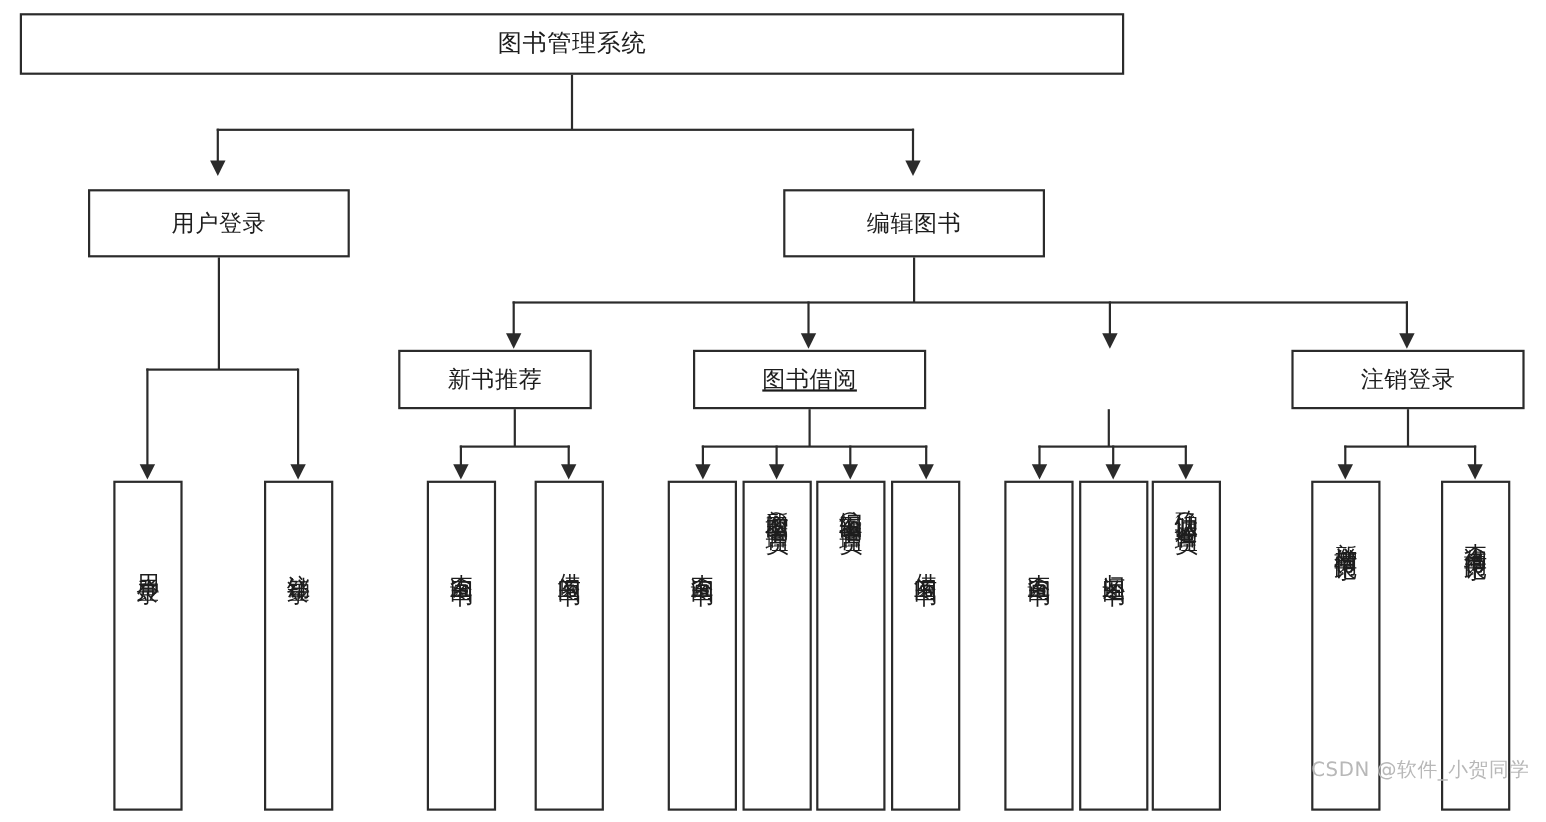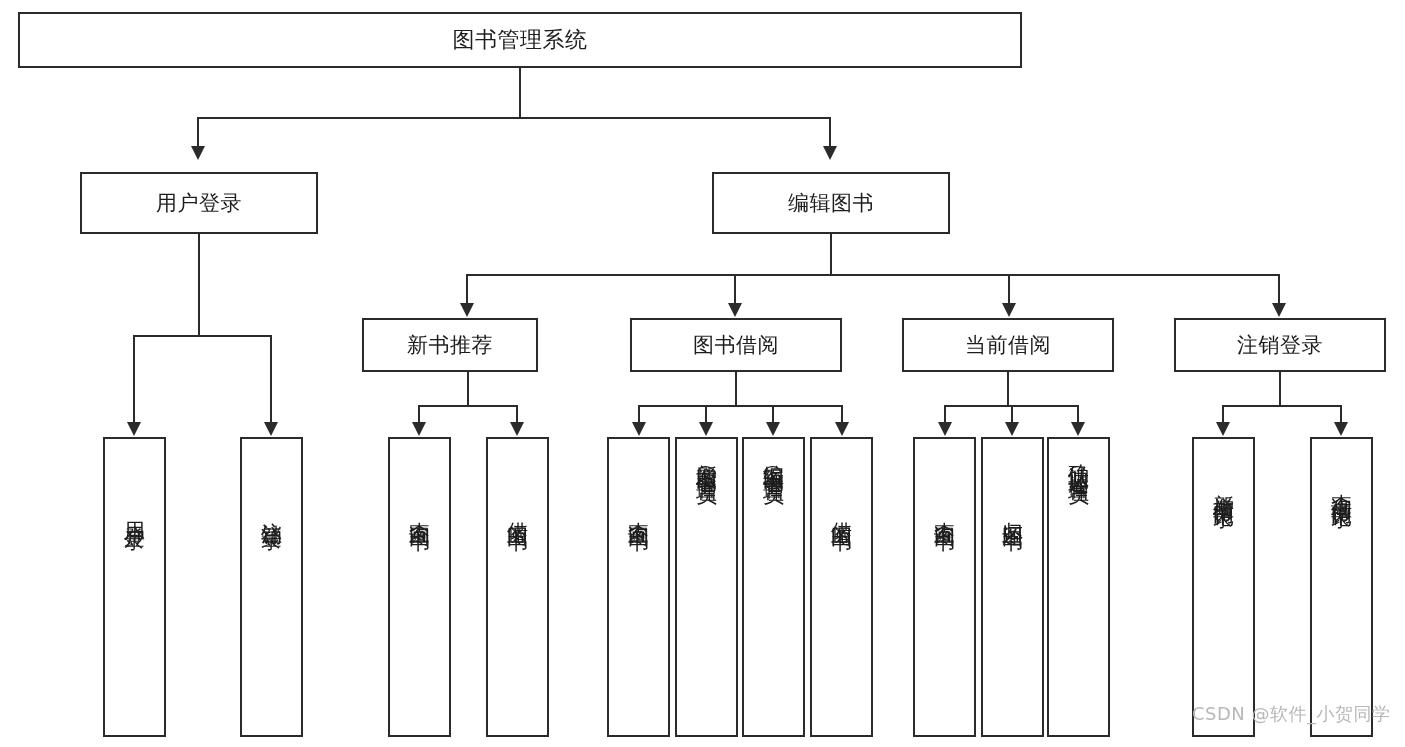--- a/index.html
+++ b/index.html
@@ -126,25 +126,22 @@
   <div class="edge v" style="left:1008px; top:274px; width:2px; height:30px;"></div>
   <div class="edge v" style="left:1278px; top:274px; width:2px; height:30px;"></div>
   <div class="arrow" style="left:460px; top:303px;"></div>
   <div class="arrow" style="left:728px; top:303px;"></div>
   <div class="arrow" style="left:1002px; top:303px;"></div>
   <div class="arrow" style="left:1272px; top:303px;"></div>
 
   <div class="node level3" style="left:362px; top:318px; width:176px; height:54px;">
     <span class="label">新书推荐</span>
   </div>
-  <div class="node level3" style="left:630px; top:318px; width:212px; height:54px;">
+  <div class="node level3" style="left:630px; top:318px; width:212px; height:54px;text-decoration:underline;">
     <span class="label">图书借阅</span>
-  </div>
-  <div class="node level3" style="left:902px; top:318px; width:212px; height:54px;">
-    <span class="label">当前借阅</span>
   </div>
   <div class="node level3" style="left:1174px; top:318px; width:212px; height:54px;">
     <span class="label">注销登录</span>
   </div>
 
   <div class="edge v" style="left:467px; top:372px; width:2px; height:34px;"></div>
   <div class="edge h" style="left:418px; top:405px; width:100px; height:2px;"></div>
   <div class="edge v" style="left:418px; top:405px; width:2px; height:18px;"></div>
   <div class="edge v" style="left:516px; top:405px; width:2px; height:18px;"></div>
   <div class="arrow" style="left:412px; top:422px;"></div>
@@ -214,15 +211,15 @@
     <span class="label">确认归还（管理员）</span>
   </div>
 
   <div class="node leaf mid2" style="left:1192px; top:437px; width:63px; height:300px;">
     <span class="label">新增借阅记录</span>
   </div>
   <div class="node leaf mid2" style="left:1310px; top:437px; width:63px; height:300px;">
     <span class="label">查询借阅记录</span>
   </div>
 
-  <div id="watermark" style="left:1192px; top:702px;">CSDN @软件_小贺同学</div>
+  <div id="watermark" style="left:1192px; top:687px;">CSDN @软件_小贺同学</div>
 
 </div>
 
 </body></html>

